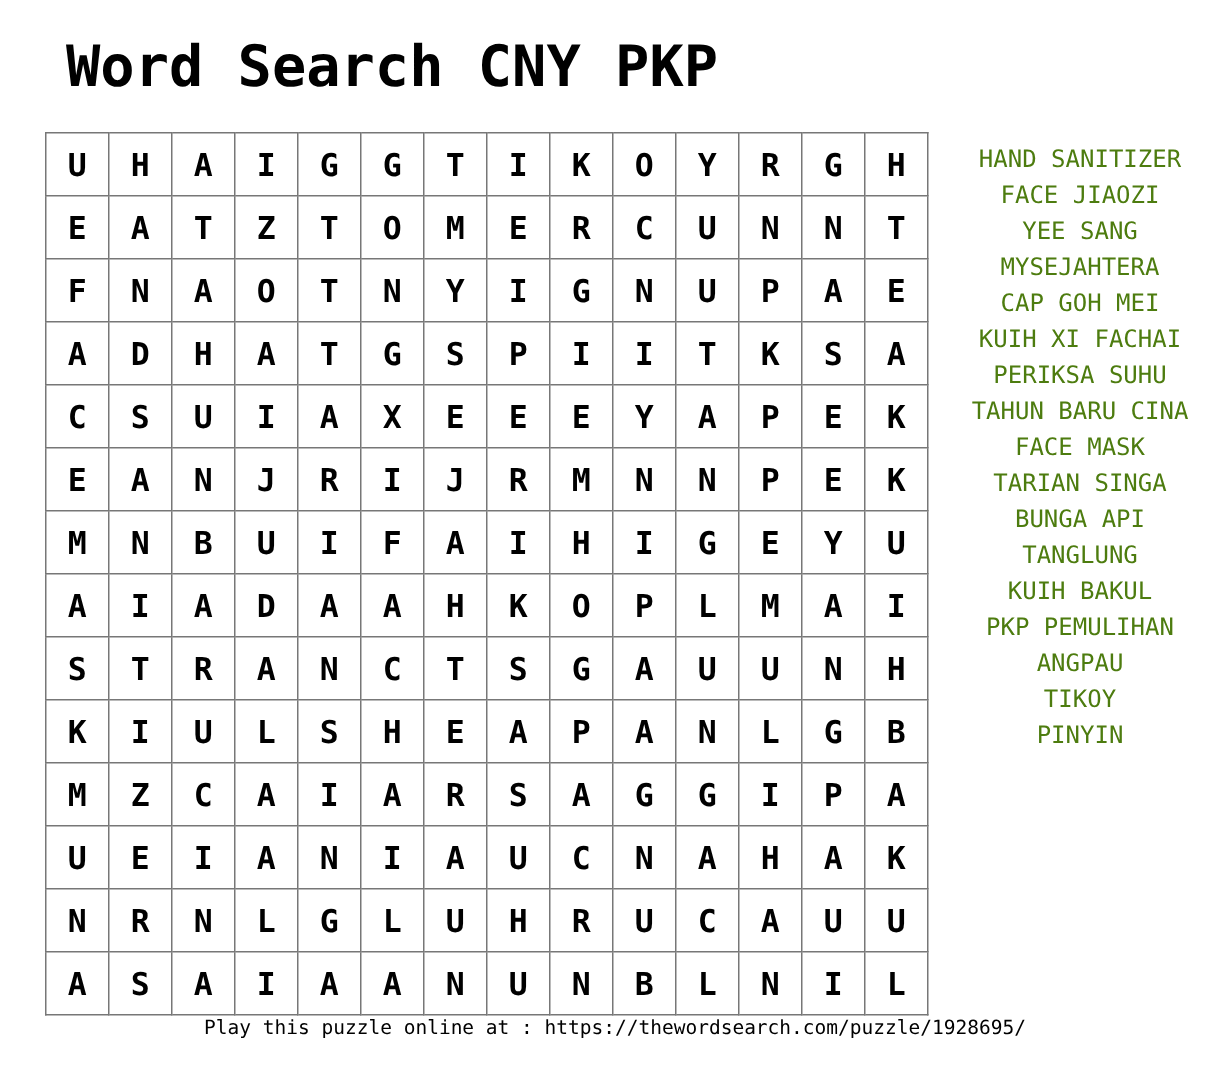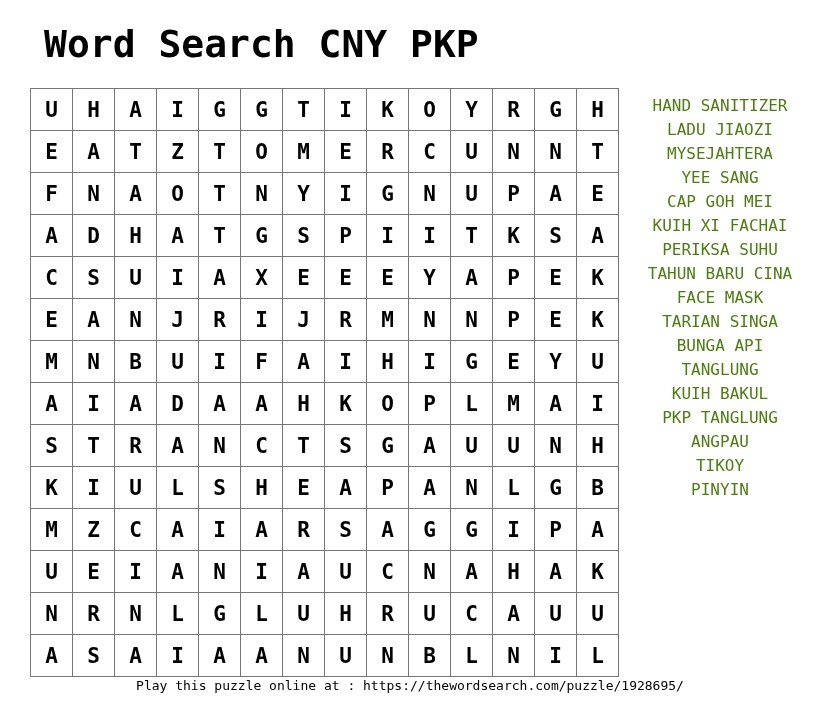--- a/index.html
+++ b/index.html
@@ -311,33 +311,33 @@
             <td>N</td>
             <td>I</td>
             <td>L</td>
           </tr>
         </tbody>
     </table>
   </div>
 
   <div class="words">
       <div class="word">HAND SANITIZER</div>
-      <div class="word">LADU JIAOZI</div>
+      <div class="word">FACE JIAOZI</div>
+      <div class="word">YEE SANG</div>
       <div class="word">MYSEJAHTERA</div>
-      <div class="word">YEE SANG</div>
       <div class="word">CAP GOH MEI</div>
       <div class="word">KUIH XI FACHAI</div>
       <div class="word">PERIKSA SUHU</div>
       <div class="word">TAHUN BARU CINA</div>
       <div class="word">FACE MASK</div>
       <div class="word">TARIAN SINGA</div>
       <div class="word">BUNGA API</div>
       <div class="word">TANGLUNG</div>
       <div class="word">KUIH BAKUL</div>
-      <div class="word">PKP TANGLUNG</div>
+      <div class="word">PKP PEMULIHAN</div>
       <div class="word">ANGPAU</div>
       <div class="word">TIKOY</div>
       <div class="word">PINYIN</div>
     </div>
 
   <div class="footer">Play this puzzle online at : https://thewordsearch.com/puzzle/1928695/</div>
 
 </div>
 
 </body></html>

